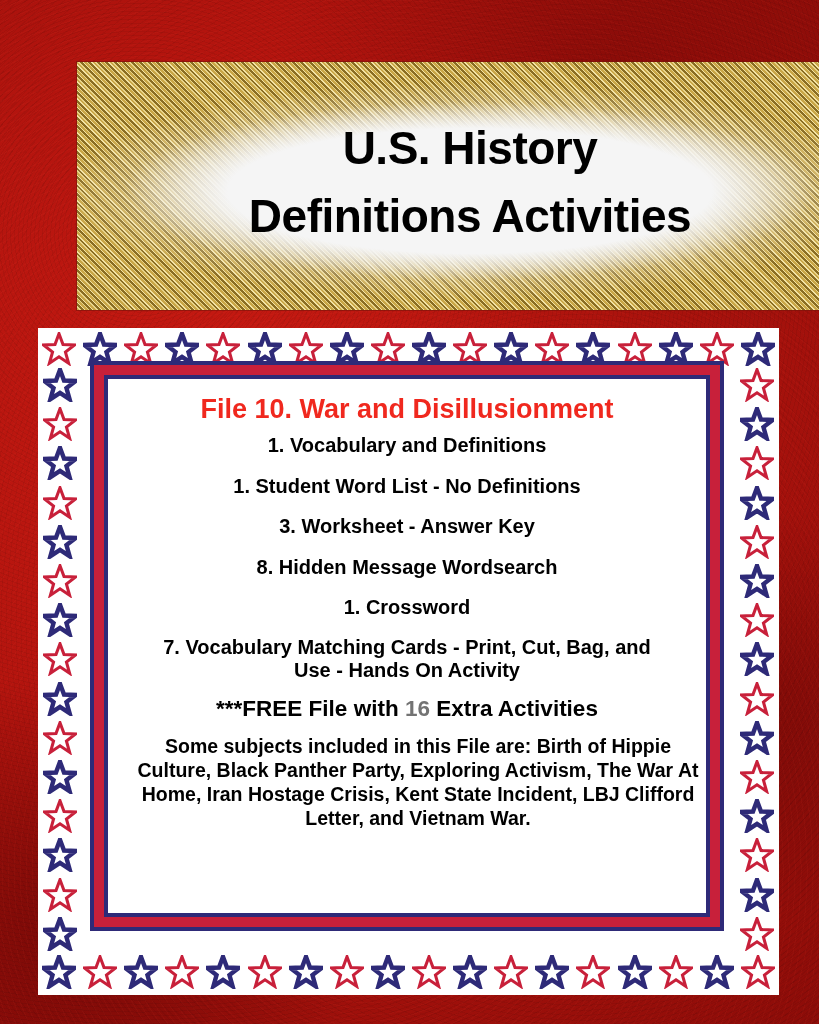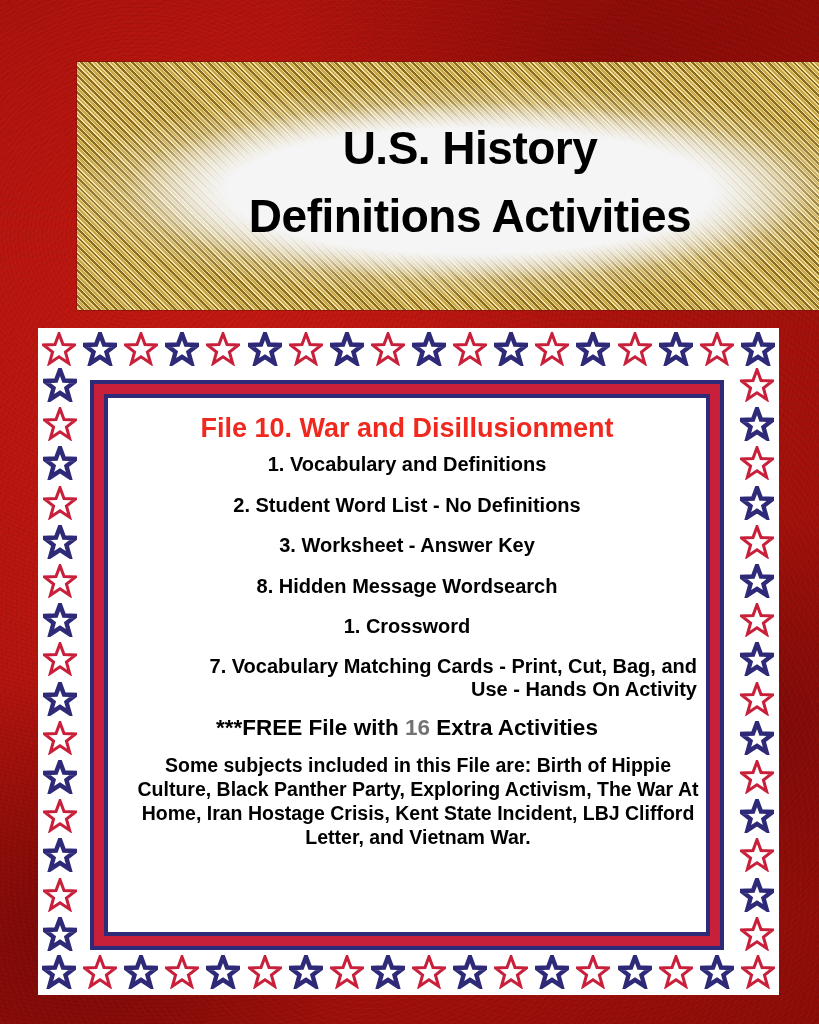--- a/index.html
+++ b/index.html
@@ -54,42 +54,42 @@
   .star-row.bottom { left: 4px; right: 4px; bottom: 6px; height: 34px; }
   .star-col {
     position: absolute; display: flex; flex-direction: column; justify-content: space-between; align-items: center;
   }
   .star-col.left { left: 2px; top: 40px; bottom: 44px; width: 40px; }
   .star-col.right { right: 2px; top: 40px; bottom: 44px; width: 40px; }
   .star { width: 34px; height: 34px; display: block; }
 
   
   .frame {
-    position: absolute; left: 52px; top: 52px; width: 634px; height: 570px;
+    position: absolute; left: 52px; top: 33px; width: 634px; height: 570px;
     border: 4px solid #2e2a78;
     background: #c8203a;
     padding: 10px;
   }
   .frame-inner {
     width: 100%; height: 100%;
     border: 4px solid #2e2a78;
     background: #fff;
     position: relative;
   }
   .content {
     position: absolute; left: 0; right: 0; top: 12px;
     text-align: center; color: #000; font-weight: bold;
   }
   .file-title {
     color: #f0281e; font-size: 27px; line-height: 36px; margin-bottom: 6px;
   }
   .item {
     font-size: 20px; line-height: 24px; margin-bottom: 16.5px;
   }
-  .item.multi { margin: 8px auto 12px; width: 580px; line-height: 23px; text-align: right; }
+  .item.multi { margin: 8px auto 12px; width: 580px; line-height: 23px; }
   .free {
     font-size: 22.5px; line-height: 30px; margin-bottom: 10px;
   }
   .free .num { color: #737373; }
   .subjects {
     font-size: 19.5px; line-height: 24px; width: 600px; margin: 0 auto; padding-left: 20px;
   }
 </style>
 </head>
 <body>
@@ -310,21 +310,21 @@
       <svg viewBox="0 0 100 100" class="star">
         <polygon points="50.0,5.0 61.8,36.8 95.7,38.2 69.0,59.2 78.2,91.8 50.0,73.0 21.8,91.8 31.0,59.2 4.3,38.2 38.2,36.8" fill="#fff" stroke="#c8203a" stroke-width="9" stroke-linejoin="miter"></polygon>
       </svg>
     </div>
 
   <div class="frame">
     <div class="frame-inner">
       <div class="content">
         <div class="file-title">File 10.  War and Disillusionment</div>
         <div class="item">1.  Vocabulary and Definitions</div>
-        <div class="item">2. Student Word List - No Definitions</div>
+        <div class="item">1. Student Word List - No Definitions</div>
         <div class="item">3. Worksheet - Answer Key</div>
         <div class="item">8.  Hidden Message Wordsearch</div>
         <div class="item">1.  Crossword</div>
         <div class="item multi">
           <div>7.  Vocabulary Matching Cards - Print, Cut, Bag, and</div>
           <div>Use - Hands On Activity</div>
         </div>
         <div class="free">
           <span>***FREE File with </span><span class="num">16</span><span> Extra Activities</span>
         </div>

